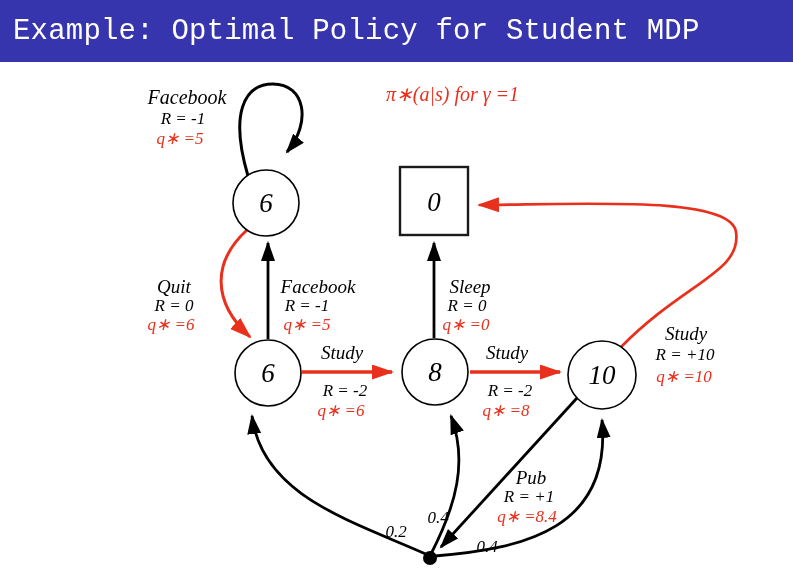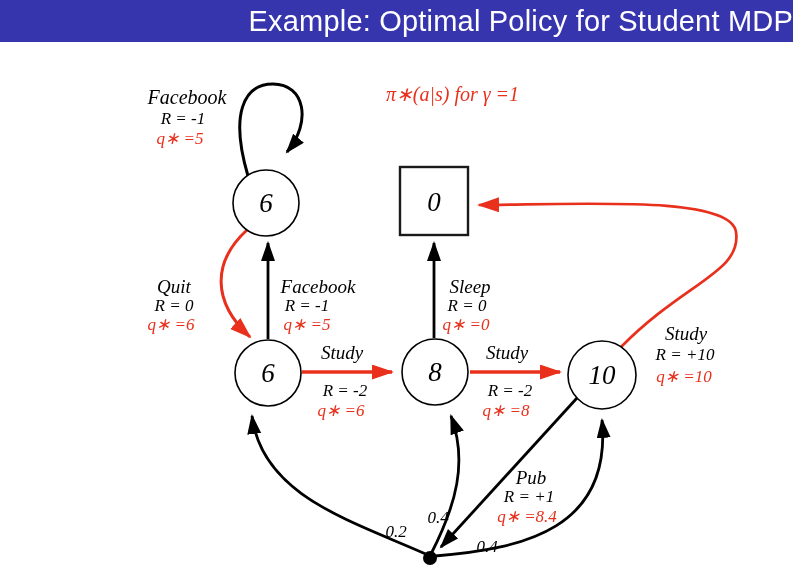--- a/index.html
+++ b/index.html
@@ -1,26 +1,25 @@
 <!DOCTYPE html>
 <html><head>
 <meta charset="utf-8">
 <style>
   html,body { margin:0; padding:0; background:#ffffff; }
   #slide {
     position:relative; width:793px; height:570px; background:#ffffff;
     overflow:hidden; font-family:"Liberation Serif", serif;
   }
   #titlebar {
-    position:absolute; left:0; top:0; width:793px; height:42px;
+    position:absolute; left:0; top:0; width:793px; height:62px;
     background:#3735ae; color:#ffffff;
     display:flex; align-items:center; box-sizing:border-box; padding-left:13px;
-    font-family:Liberation Sans, sans-serif; font-size:29px; font-weight:400;
+    font-family:Liberation Mono, monospace; font-size:29px; font-weight:400;
     letter-spacing:0.2px;
-    justify-content:flex-end;
   }
   #diagram { position:absolute; left:0; top:0; }
   text { font-family:"Liberation Serif", serif; font-style:italic; fill:#000; }
   .action  { font-size:19px; }
   .sub     { font-size:17px; }
   .qval    { font-size:17px; fill:#e8301c; }
   .stateno { font-size:27px; }
   .subtitle{ font-size:20px; fill:#e8301c; }
   .prob    { font-size:17px; }
   .node    { fill:#ffffff; stroke:#000000; stroke-width:1.6; }

